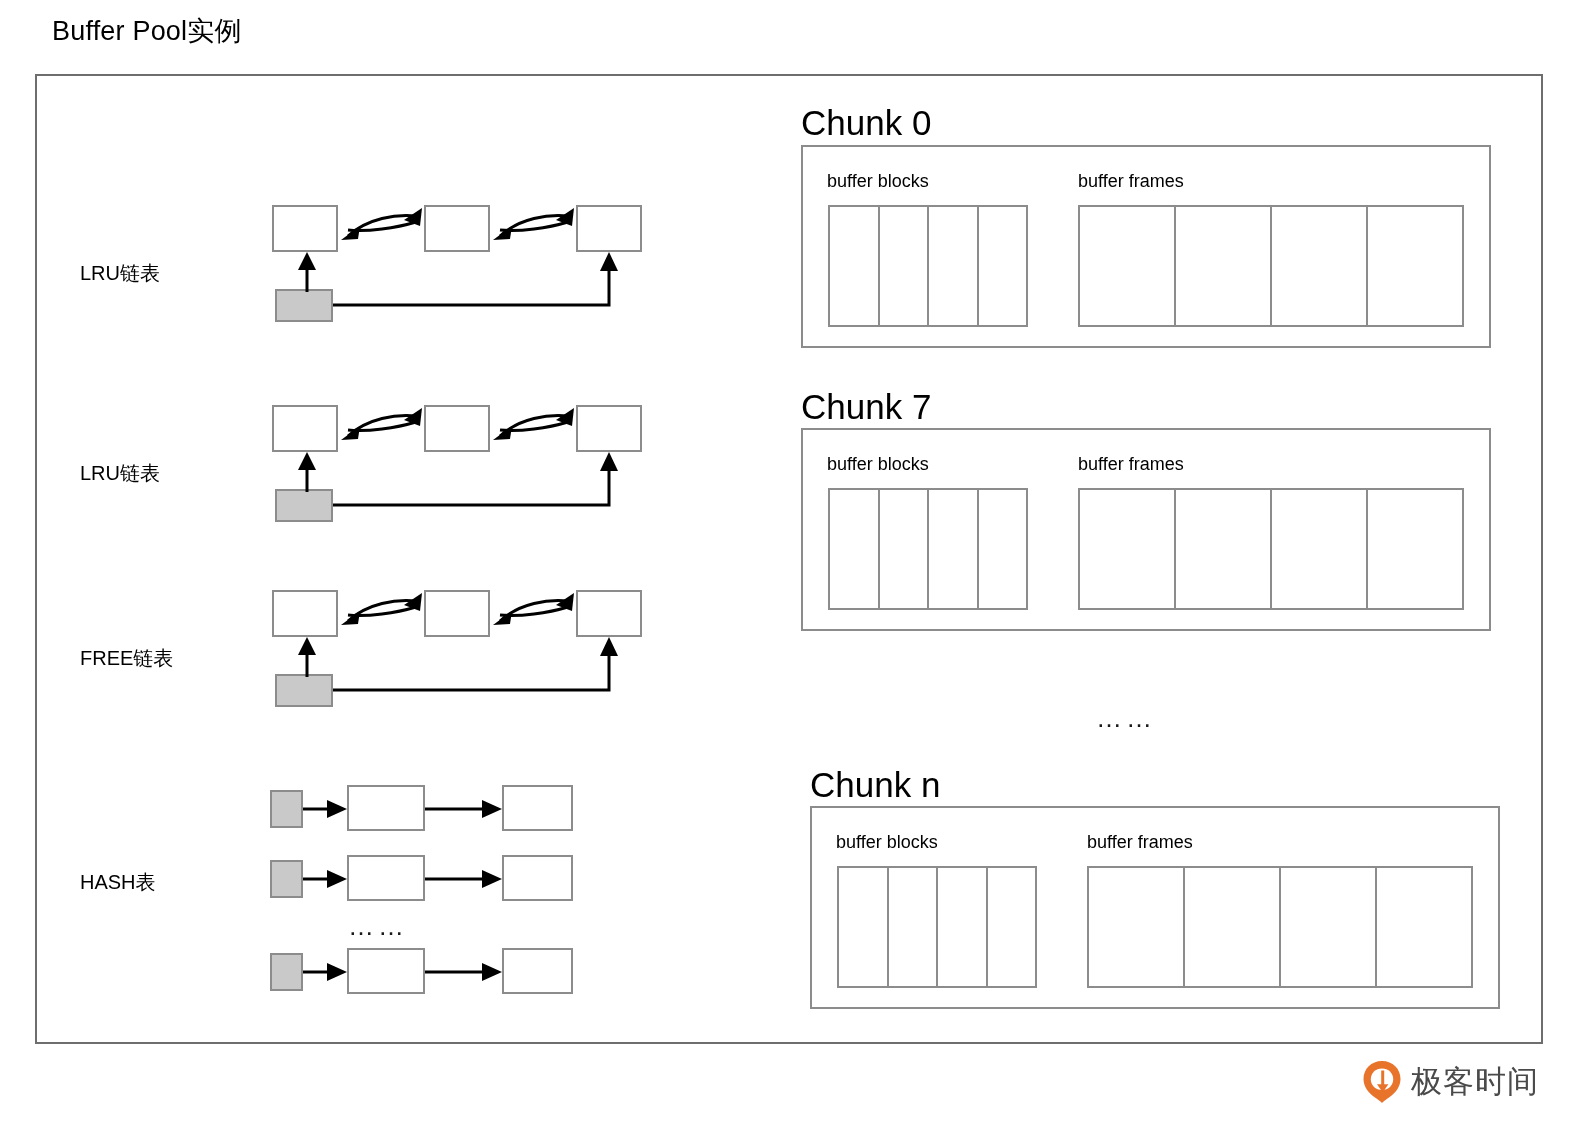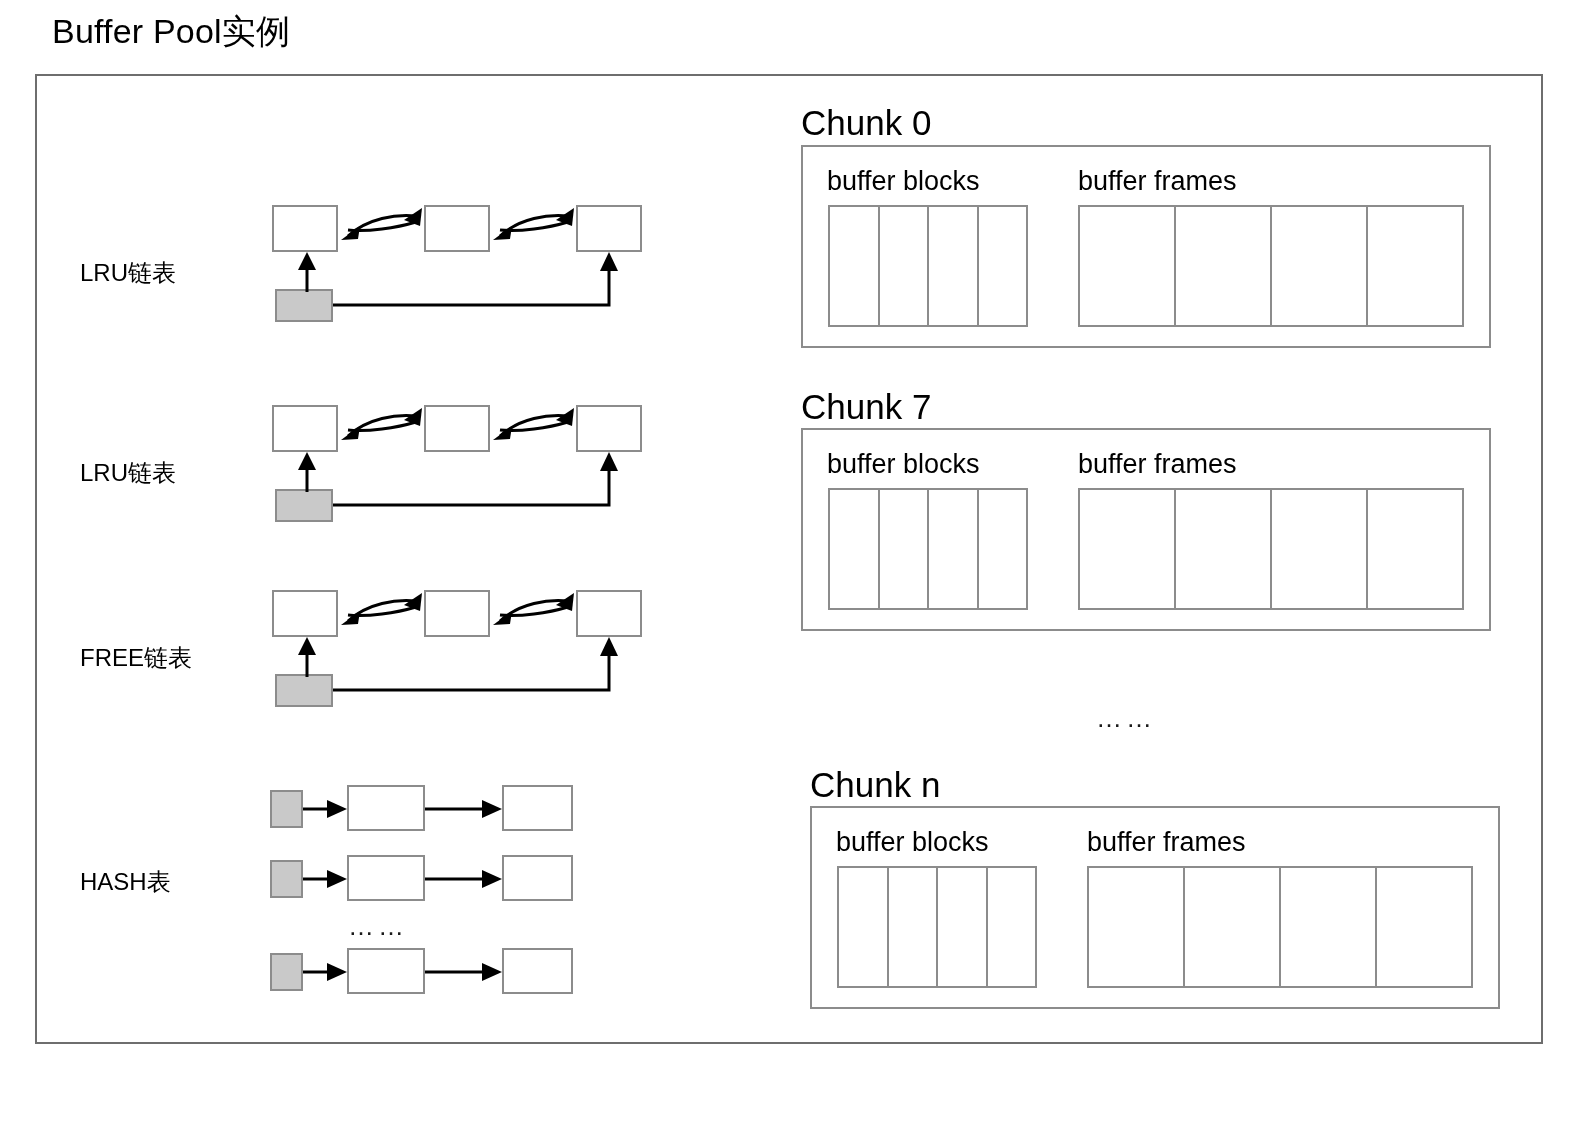--- a/index.html
+++ b/index.html
@@ -16,21 +16,21 @@
     width: 1580px;
     height: 1142px;
     background: #ffffff;
     overflow: hidden;
   }
   
   #page-title {
     position: absolute;
     left: 52px;
     top: 14px;
-    font-size: 34px;
+    font-size: 27px;
     line-height: 34px;
     letter-spacing: 0.2px;
     white-space: nowrap;
   }
   
   #outer-frame {
     position: absolute;
     left: 35px;
     top: 74px;
     width: 1508px;
@@ -40,21 +40,21 @@
     background: #ffffff;
   }
   
   .list-row {
     position: absolute;
     left: 0;
     width: 700px;
   }
   .row-label {
     position: absolute;
-    font-size: 24px;
+    font-size: 20px;
     line-height: 34px;
     white-space: nowrap;
     color: #000;
   }
   .node-box {
     position: absolute;
     border: 2px solid #8c8c8c;
     background: #ffffff;
     box-sizing: border-box;
   }
@@ -80,21 +80,21 @@
     white-space: nowrap;
   }
   .chunk-panel {
     position: absolute;
     border: 2px solid #8c8c8c;
     background: #ffffff;
     box-sizing: border-box;
   }
   .group-title {
     position: absolute;
-    font-size: 27px;
+    font-size: 18px;
     line-height: 32px;
     white-space: nowrap;
     text-align: center;
   }
   .cell-strip {
     position: absolute;
     display: flex;
     border: 2px solid #8c8c8c;
     box-sizing: border-box;
     background: #ffffff;
@@ -329,14 +329,22 @@
     </div>
     <div class="group-title" style="left:275px;top:18px;">buffer frames</div>
     <div class="cell-strip" style="left:275px;top:58px;width:386px;height:122px;">
       <div class="cell"></div>
       <div class="cell"></div>
       <div class="cell"></div>
       <div class="cell"></div>
     </div>
   </div>
 
+  <div id="footer-logo">
+    <svg width="40" height="44" viewBox="0 0 40 44">
+      <path d="M20 1 C 9.2 1, 1.5 8.8, 1.5 19 C 1.5 26.5, 6.5 33, 13 37.5 C 16 39.6, 18.6 41.5, 20 43 C 21.4 41.5, 24 39.6, 27 37.5 C 33.5 33, 38.5 26.5, 38.5 19 C 38.5 8.8, 30.8 1, 20 1 Z" fill="#e8742c"></path>
+      <path d="M20 8.5 C 13.6 8.5, 8.8 13.2, 8.8 19.3 C 8.8 25.4, 13.6 30, 20 30 C 26.4 30, 31.2 25.4, 31.2 19.3 C 31.2 13.2, 26.4 8.5, 20 8.5 Z" fill="#ffffff"></path>
+      <path d="M19.2 10.6 L 22.2 10.6 L 22.2 24.2 L 26.4 24.2 L 20.7 32.6 L 15.0 24.2 L 19.2 24.2 Z" fill="#e8742c"></path>
+    </svg>
+    <div id="logo-text">极客时间</div>
+  </div>
 
 </div>
 
 </body></html>

